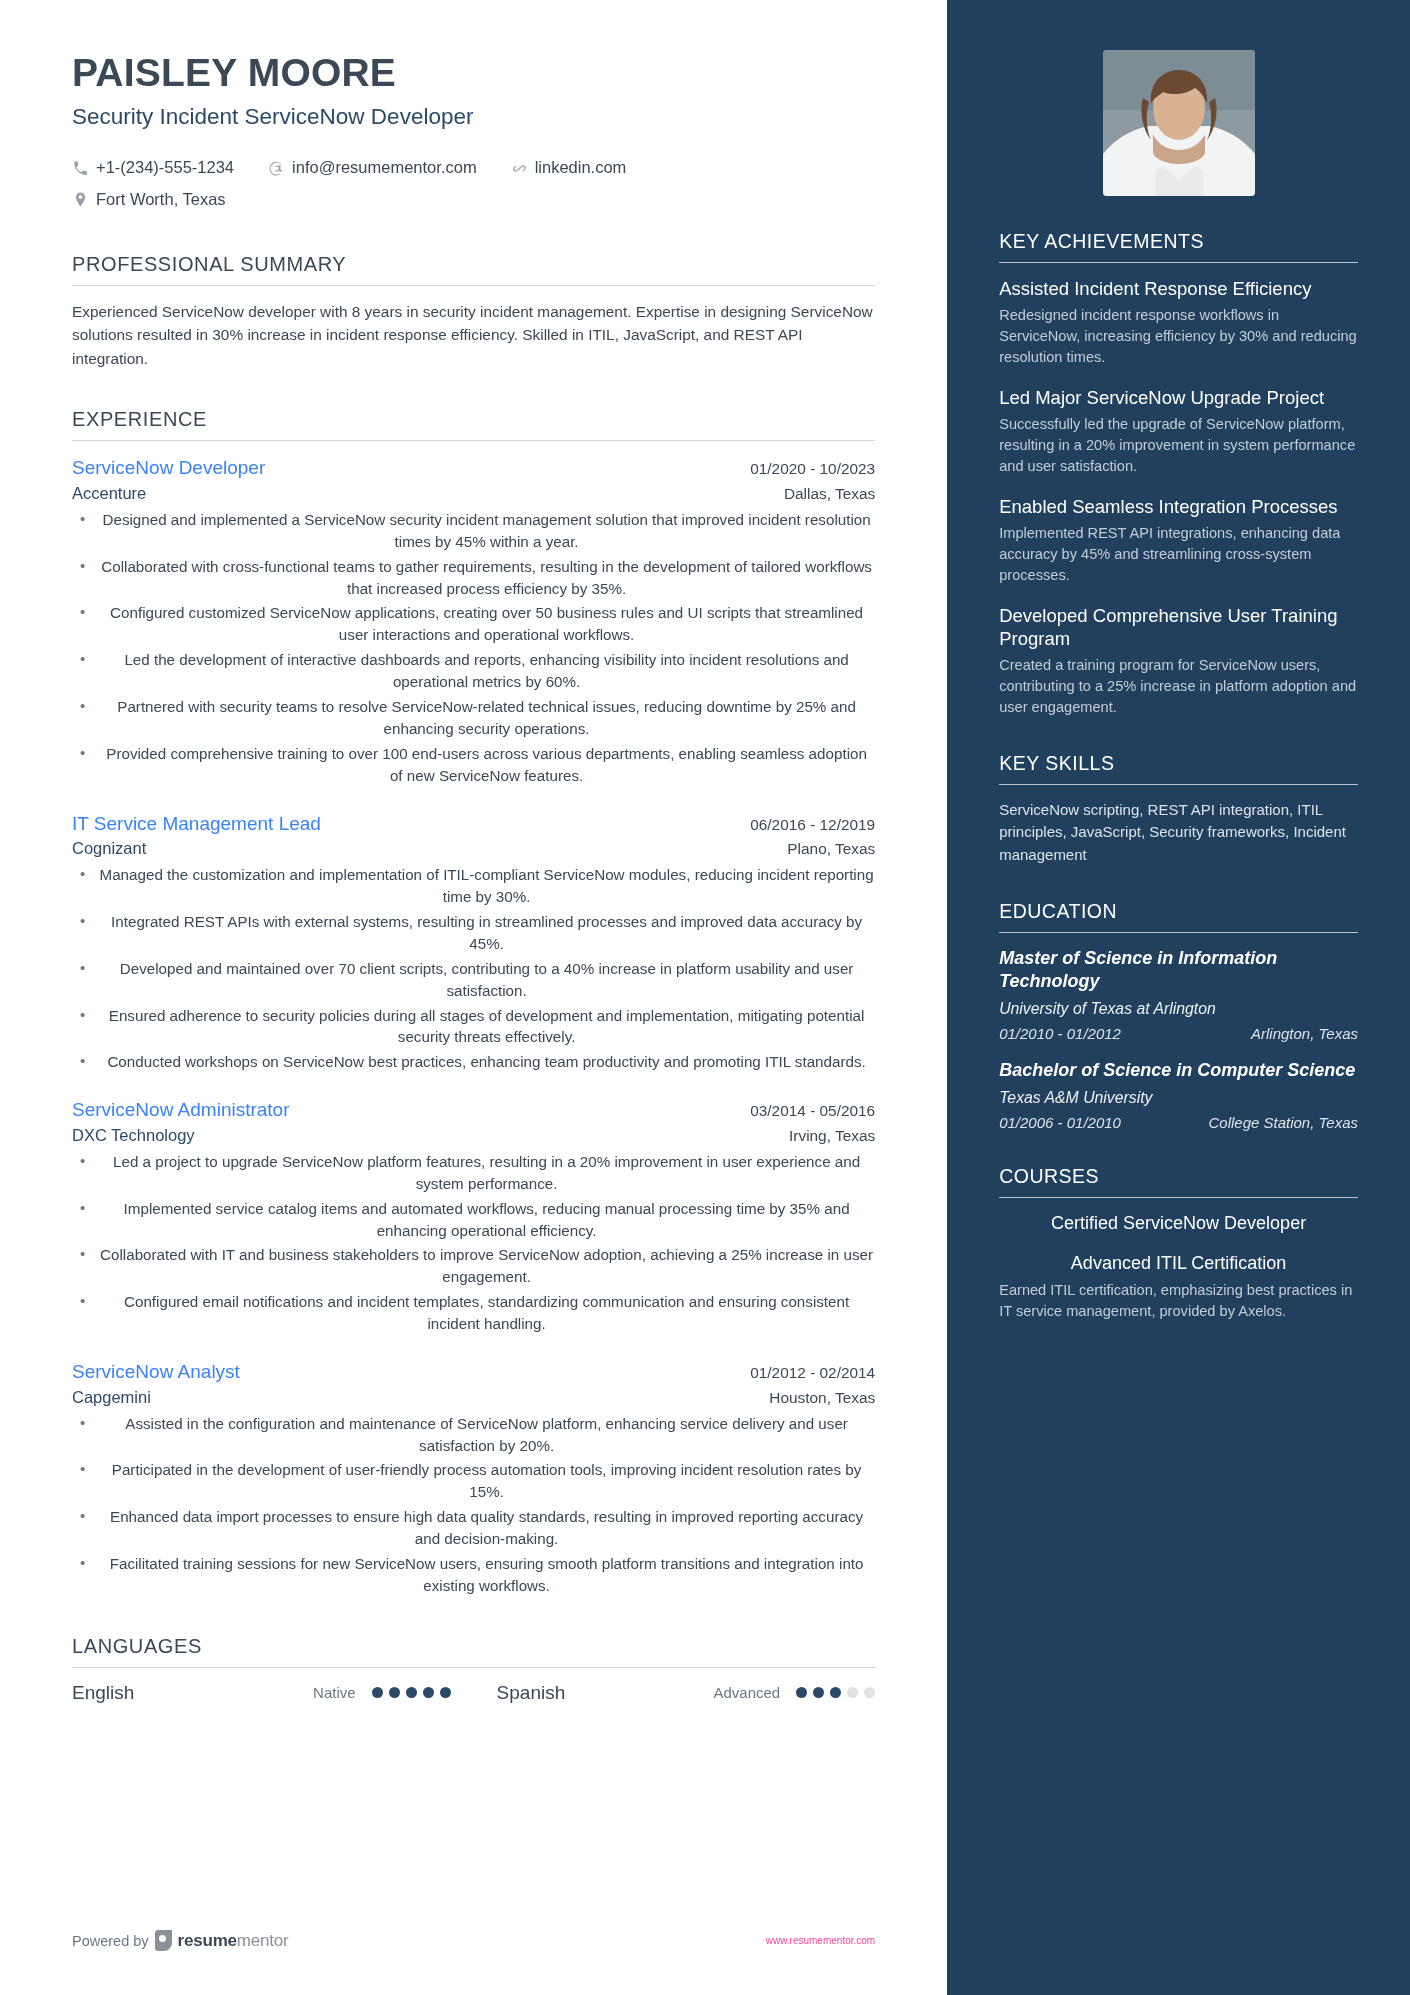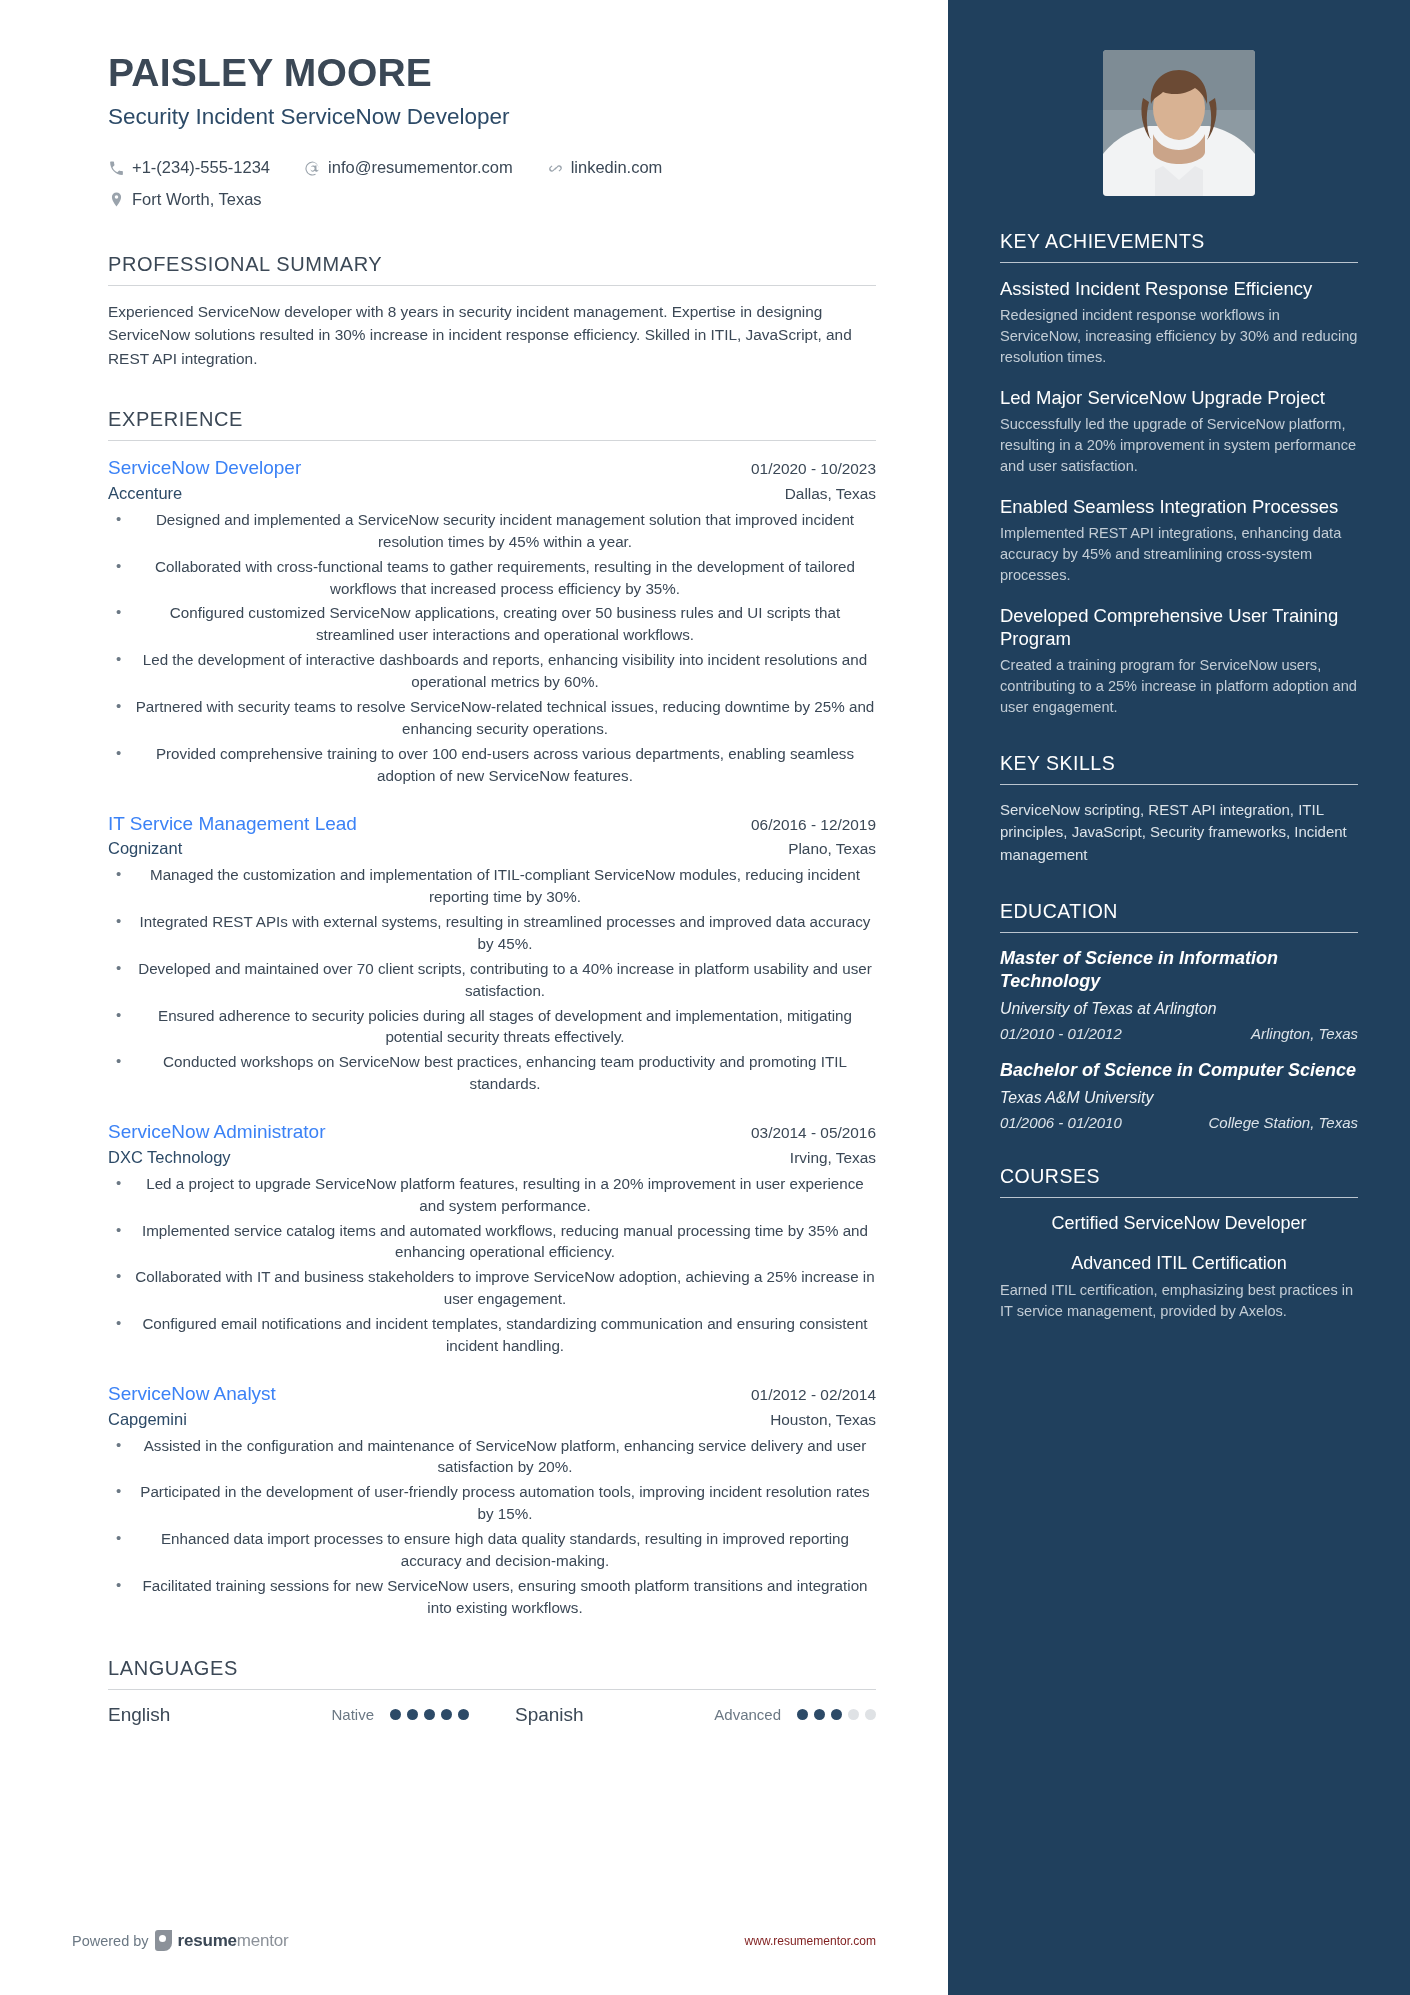--- a/index.html
+++ b/index.html
@@ -6,21 +6,21 @@
   body{
     width:1410px;height:1995px;
     background:#ffffff;
     font-family:"Liberation Sans","DejaVu Sans",sans-serif;
     color:#3b4856;
     -webkit-font-smoothing:antialiased;
   }
   .page{position:relative;width:1410px;height:1995px;display:flex;overflow:hidden;}
 
   
-  .main{width:1008px;box-sizing:border-box;padding:52px 72px 0 108px;position:relative;}
+  .main{width:1008px;box-sizing:border-box;padding:52px 72px 0 72px;position:relative;}
 
   .name{
     font-size:39px;font-weight:bold;letter-spacing:.2px;
     color:#3b4856;margin:0 0 10px 0;line-height:1.06;
   }
   .job-title{font-size:22.5px;color:#2c4a67;margin:0 0 22px 0;line-height:1.2;font-weight:400;}
 
   .contact-row{display:flex;flex-wrap:wrap;align-items:center;gap:0 34px;font-size:16.5px;color:#3b4856;line-height:1.9;text-align:right;}
   .contact-item{display:flex;align-items:center;gap:7px;white-space:nowrap;}
   .ci-ico{width:17px;height:17px;flex:0 0 17px;display:inline-block;color:#9aa3ac;}
@@ -72,21 +72,21 @@
   .brand{display:flex;align-items:center;gap:6px;}
   .brand-mark{
     width:17px;height:21px;background:#8b9199;
     border-radius:3px 0 8px 3px;display:inline-block;position:relative;
   }
   .brand-mark:after{content:"";position:absolute;left:4px;top:5px;width:7px;height:7px;background:#ffffff;border-radius:50%;}
   .brand-text{font-size:17px;letter-spacing:-.2px;}
   .brand-text b{color:#3b4856;font-weight:bold;}
   .brand-text span{color:#8b9199;}
   .powered{font-size:14.5px;color:#6b7884;}
-  .site{font-size:12px;color:#7f1d1d;}
+  .site{font-size:10px;color:#ec4899;}
 
   
   .sidebar{
     width:490px;box-sizing:border-box;background:#20405d;
     padding:0 52px;color:#ffffff;position:relative;
   }
   .photo-wrap{padding-top:50px;display:flex;justify-content:center;}
   .photo{
     width:152px;height:146px;border-radius:4px;overflow:hidden;
     background:#9aa6ae;position:relative;

